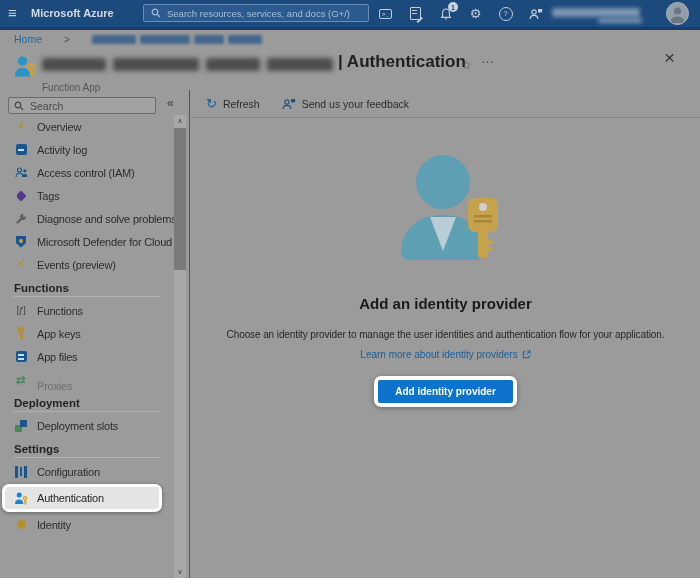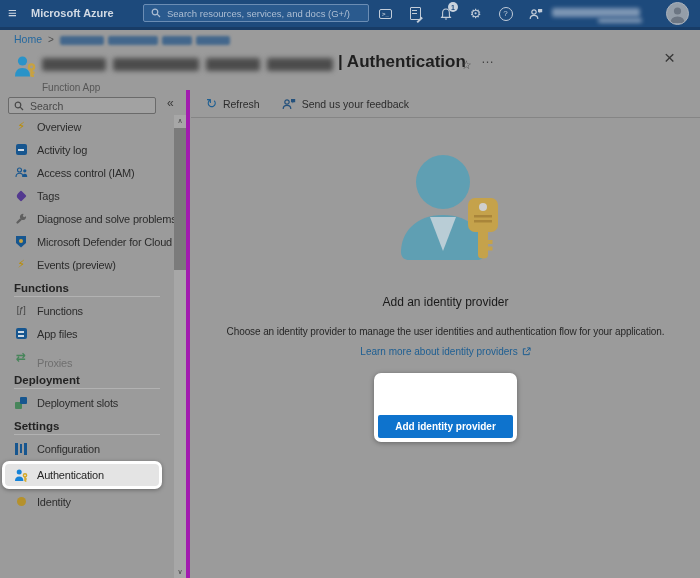--- a/index.html
+++ b/index.html
@@ -25,36 +25,36 @@
   .ico-notepad b{position:absolute;right:-3px;bottom:-1px;width:7px;height:1.5px;background:#c3cdd9;transform:rotate(-45deg);}
   .badge{position:absolute;top:-4px;right:-5px;width:10px;height:10px;border-radius:50%;background:#c9d3de;color:#1d4a7c;font-size:7px;font-weight:bold;display:flex;align-items:center;justify-content:center;}
   .glyph-gear{font-size:13px;color:#c3cdd9;}
   .ico-help{width:12px;height:12px;border:1px solid #c3cdd9;border-radius:50%;color:#c3cdd9;font-size:8px;display:flex;align-items:center;justify-content:center;}
   .acct{position:absolute;left:552px;top:0;height:27px;width:100px;}
   .blob{border-radius:2px;filter:blur(2px);}
   .acct .b1{position:absolute;left:0;top:8px;width:88px;height:9px;background:#7d96b4;}
   .acct .b2{position:absolute;left:46px;top:18px;width:44px;height:5px;background:#7d96b4;}
   .avatar{position:absolute;left:666px;top:2px;width:23px;height:23px;border-radius:50%;background:#949ea9;overflow:hidden;border:1px solid #a9b2bd;box-sizing:border-box;cursor:pointer;}
   
-  .crumbs{position:absolute;left:14px;top:33px;display:flex;align-items:flex-end;gap:6px;}
+  .crumbs{position:absolute;left:14px;top:33px;display:flex;align-items:center;gap:22px;}
   .crumb-home{font-size:10.5px;color:#24689f;cursor:pointer;}
   .crumb-sep{font-size:10px;color:#4e4e4e;}
   .crumb-blobs{display:flex;gap:4px;align-items:center;}
   .crumb-blobs span{height:9px;background:#43678c;border-radius:2px;filter:blur(1.5px);display:block;}
   
   .fa-icon{position:absolute;left:13px;top:55px;}
   .title-blobs{position:absolute;left:42px;top:58px;display:flex;gap:7px;}
   .title-blobs span{height:13px;background:#4c4c4c;border-radius:2px;filter:blur(2.5px);display:block;}
   .title-suffix{position:absolute;left:338px;top:52px;font-size:17px;font-weight:600;color:#1f1f1f;white-space:nowrap;}
   .star{position:absolute;left:461px;top:58px;font-size:12px;color:#454545;cursor:pointer;}
   .more{position:absolute;left:481px;top:51px;font-size:13px;color:#454545;letter-spacing:1px;cursor:pointer;}
   .close-x{position:absolute;left:664px;top:48px;font-size:19px;color:#383838;cursor:pointer;line-height:1;}
   .subtitle{position:absolute;left:42px;top:82px;font-size:10px;color:#565656;}
   
-  .sidebar{position:absolute;left:0;top:90px;width:190px;height:488px;border-right:4px solid #a21caf;box-sizing:border-box;overflow:hidden;}
+  .sidebar{position:absolute;left:0;top:90px;width:190px;height:488px;border-right:1px solid #a21caf;box-sizing:border-box;overflow:hidden;}
   .sb-search{position:absolute;left:8px;top:7px;width:148px;height:17px;border:1px solid #6a6a6a;background:#a2a2a2;border-radius:2px;box-sizing:border-box;display:flex;align-items:center;}
   .sb-search svg{margin:0 4px 0 5px;flex:none;}
   .sb-search input{background:transparent;border:none;outline:none;font-size:10.5px;color:#3f3f3f;width:100%;font-family:inherit;}
   .sb-search input::placeholder{color:#474747;opacity:1;}
   .collapse{position:absolute;left:167px;top:6px;font-size:12px;color:#3a3a3a;cursor:pointer;}
   .sb-scroll{position:absolute;left:174px;top:25px;bottom:0;width:12px;background:#a7a7a7;}
   .sb-scroll .arr{position:absolute;left:0;width:12px;height:12px;font-size:7px;color:#3e3e3e;text-align:center;line-height:12px;cursor:pointer;}
   .sb-scroll .up{top:0;} .sb-scroll .dn{bottom:0;}
   .sb-thumb{position:absolute;left:0;top:13px;width:12px;height:142px;background:#7b7b7b;cursor:grab;}
   .sb-list{position:absolute;left:0;top:25px;width:174px;}
@@ -88,27 +88,27 @@
   .ic-bulb b{width:8px;height:8px;border-radius:50%;background:#53398f;display:block;}
   .ic-bulb i{width:4px;height:3px;background:#53398f;display:block;margin-top:1px;}
   .ic-id b{width:9px;height:9px;border-radius:50%;background:#b5912c;display:block;}
   
   .mtoolbar{position:absolute;left:191px;top:90px;right:0;height:28px;border-bottom:1px solid #858585;display:flex;align-items:center;padding-left:15px;gap:22px;box-sizing:border-box;}
   .tool{display:flex;align-items:center;gap:6px;cursor:pointer;}
   .tool .tlabel{font-size:10.5px;color:#2c2c2c;}
   .glyph-refresh{color:#1d5e92;font-size:13px;line-height:1;}
   .mainarea{position:absolute;left:191px;top:118px;right:0;bottom:0;display:flex;flex-direction:column;align-items:center;text-align:center;}
   .illus{margin-top:30px;}
-  .m-head{margin-top:32px;font-size:12px;font-weight:normal;color:#1a1a1a;}
+  .m-head{margin-top:32px;font-size:15px;font-weight:bold;color:#1a1a1a;}
   .m-desc{margin-top:4px;font-size:10px;color:#272727;line-height:14px;letter-spacing:-0.1px;}
   .m-desc div{white-space:nowrap;margin-top:12px;}
   .m-link{margin-top:7px;display:flex;align-items:center;gap:4px;justify-content:center;cursor:pointer;}
   .m-link span{font-size:10px;color:#1d5e92;}
   .btn-callout{margin-top:16px;background:#fff;border-radius:7px;padding:4px;box-shadow:0 1px 5px rgba(0,0,0,0.35);}
-  .btn-primary{background:#0e73cd;color:#fff;border:none;border-radius:2px;font-size:10px;font-weight:bold;padding:6px 17px;font-family:inherit;cursor:pointer;white-space:nowrap;margin-top:38px;}
+  .btn-primary{background:#0e73cd;color:#fff;border:none;border-radius:2px;font-size:10px;font-weight:bold;padding:6px 17px;font-family:inherit;cursor:pointer;white-space:nowrap;}
 </style>
 </head>
 <body>
 
 <header class="topbar">
   <span class="hamburger">≡</span>
   <span class="brand">Microsoft Azure</span>
   <div class="tb-search">
     <svg width="10" height="10" viewBox="0 0 10 10">
         <circle cx="4" cy="4" r="2.8" fill="none" stroke="#aebfd4" stroke-width="1.2"></circle>
@@ -257,20 +257,29 @@
     <div class="sb-head">Functions</div>
     <hr class="sb-div">
     <div class="sb-row">
       <span class="ic">
           <i class="glyph-fx">[ƒ]</i>
         </span>
       <span class="lbl">Functions</span>
     </div>
     <div class="sb-row">
       <span class="ic">
+        <svg width="12" height="13" viewBox="0 0 12 13">
+            <circle cx="6" cy="3" r="2.2" fill="none" stroke="#b8901d" stroke-width="1.8"></circle>
+            <path d="M6 5.4 V12 M6 8.6 H8.4 M6 11.2 H8" stroke="#b8901d" stroke-width="1.8" fill="none"></path>
+          </svg>
+      </span>
+      <span class="lbl">App keys</span>
+    </div>
+    <div class="sb-row">
+      <span class="ic">
           <b class="sq-blue">
             <i></i>
             <i></i>
           </b>
         </span>
       <span class="lbl">App files</span>
     </div>
     <div class="sb-row disabled">
       <span class="ic">
           <b class="glyph-proxy" style="font-style:normal">⇄</b>

